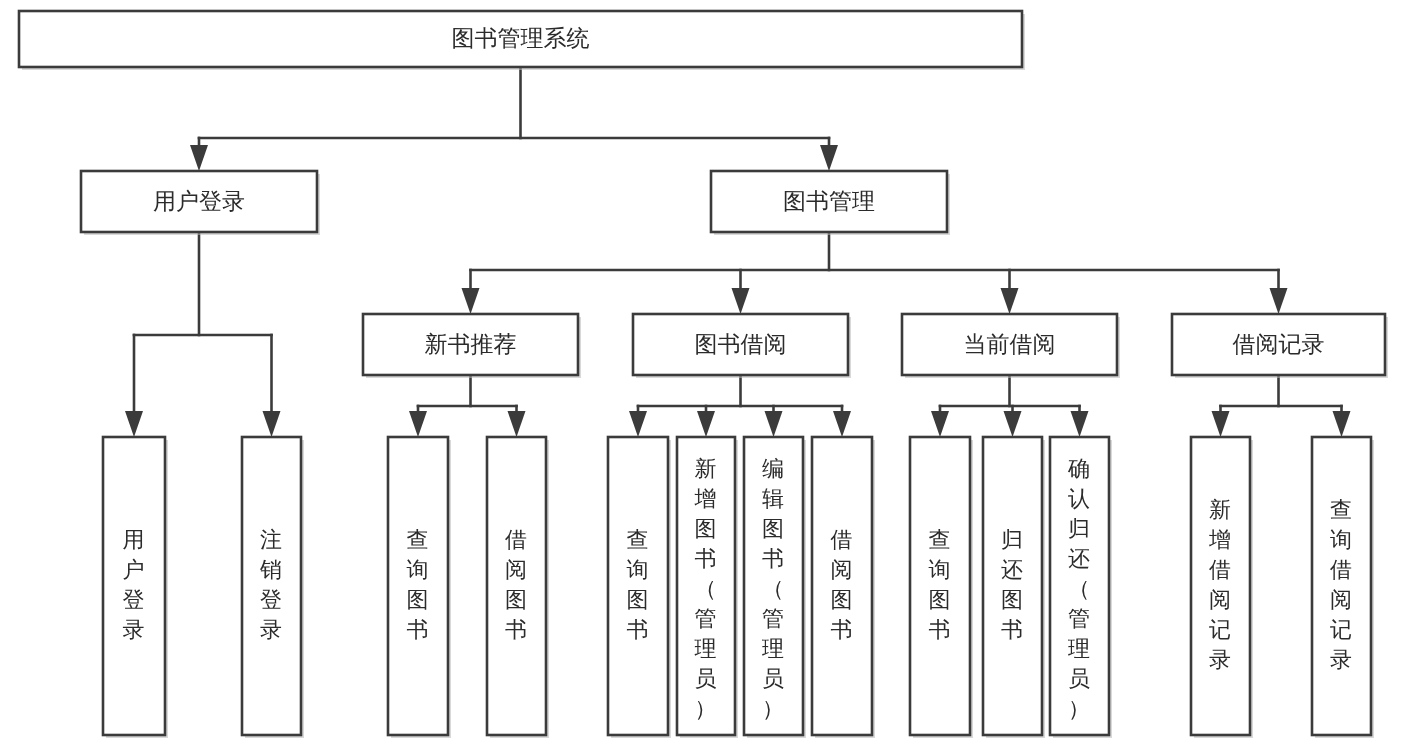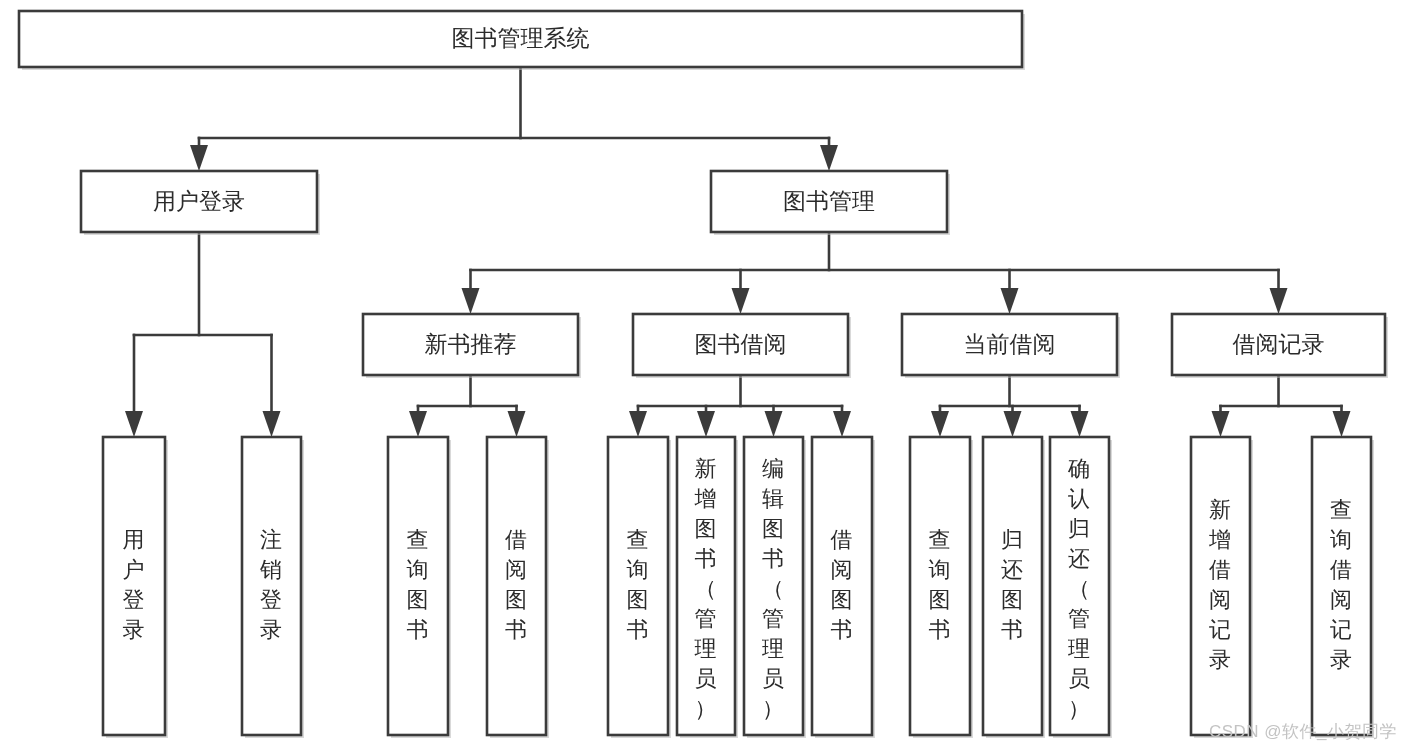--- a/index.html
+++ b/index.html
@@ -224,14 +224,13 @@
           <rect class="node-rect" x="1191" y="437" width="59" height="298"></rect>
           <text class="node-label vertical" x="1220.5"><tspan x="1220.5" y="511">新</tspan><tspan x="1220.5" y="541">增</tspan><tspan x="1220.5" y="571">借</tspan><tspan x="1220.5" y="601">阅</tspan><tspan x="1220.5" y="631">记</tspan><tspan x="1220.5" y="661">录</tspan></text>
         </g>
         <g>
           <rect class="node-shadow" x="1315" y="440" width="59" height="298"></rect>
           <rect class="node-rect" x="1312" y="437" width="59" height="298"></rect>
           <text class="node-label vertical" x="1341.5"><tspan x="1341.5" y="511">查</tspan><tspan x="1341.5" y="541">询</tspan><tspan x="1341.5" y="571">借</tspan><tspan x="1341.5" y="601">阅</tspan><tspan x="1341.5" y="631">记</tspan><tspan x="1341.5" y="661">录</tspan></text>
         </g>
       </g>
     </svg>
-  <div class="watermark">CSDN @软件_小贺同学</div>
 </div>
 
 </body></html>

